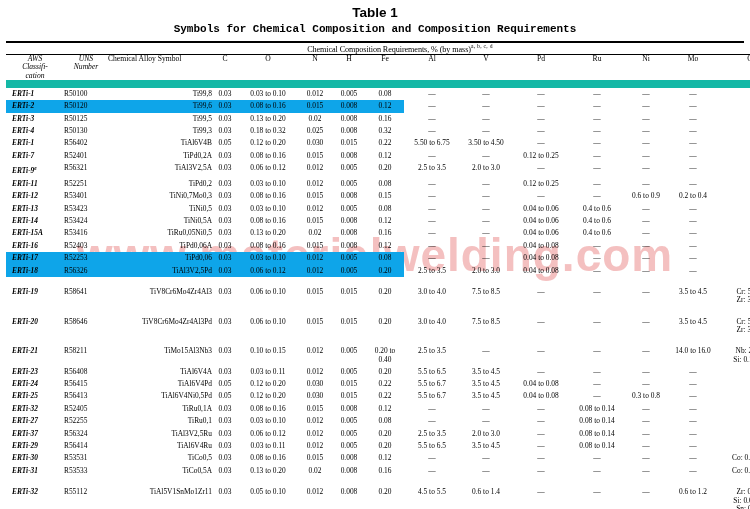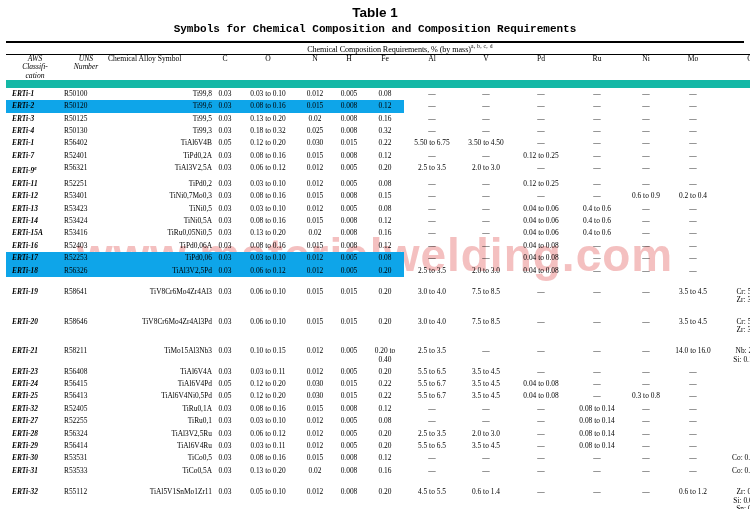--- a/index.html
+++ b/index.html
@@ -632,21 +632,21 @@
           <td class="c">0.08</td>
           <td class="c dash">—</td>
           <td class="c dash">—</td>
           <td class="c dash">—</td>
           <td class="c">0.08 to 0.14</td>
           <td class="c dash">—</td>
           <td class="c dash">—</td>
           <td class="c dash">—</td>
         </tr>
         <tr class="datarow">
-          <td class="cls">ERTi-28</td>
+          <td class="cls">ERTi-37</td>
           <td class="uns">R56324</td>
           <td class="sym">TiAl3V2,5Ru</td>
           <td class="c">0.03</td>
           <td class="c">0.06 to 0.12</td>
           <td class="c">0.012</td>
           <td class="c">0.005</td>
           <td class="c">0.20</td>
           <td class="c">2.5 to 3.5</td>
           <td class="c">2.0 to 3.0</td>
           <td class="c dash">—</td>

